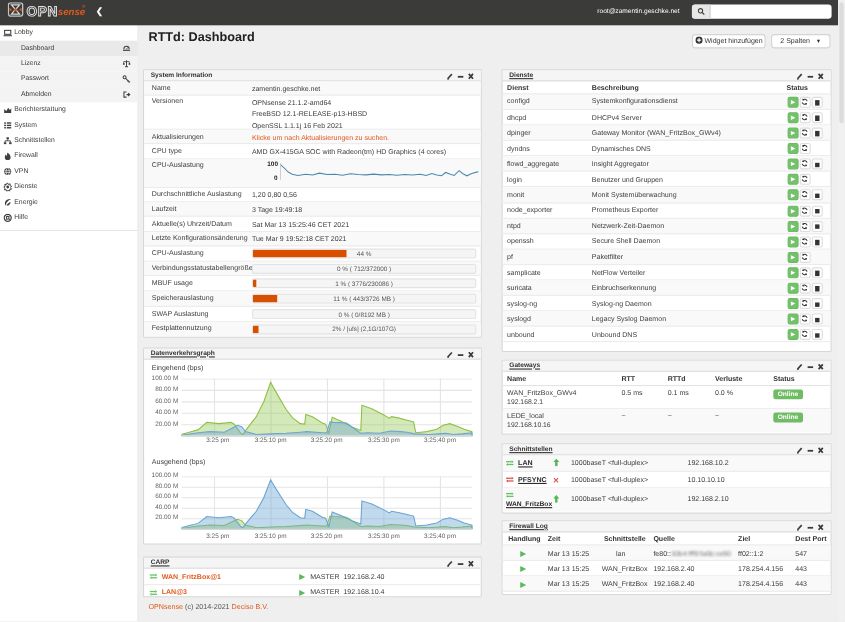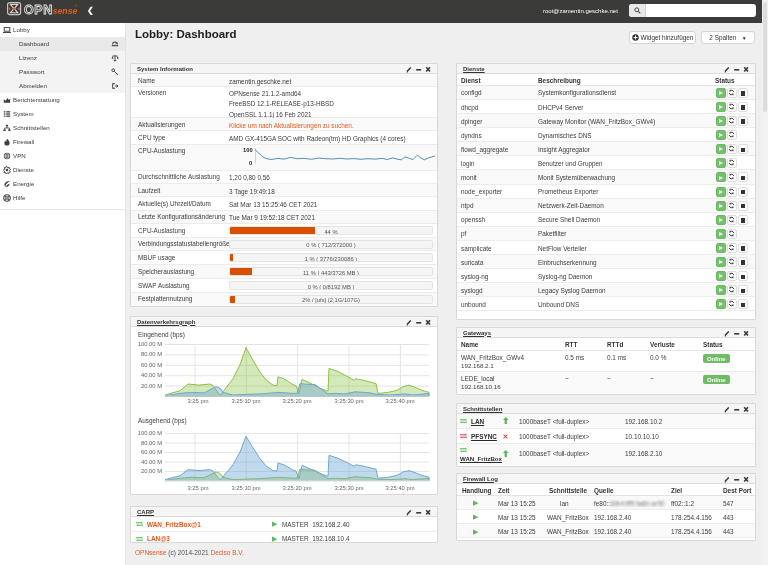--- a/index.html
+++ b/index.html
@@ -236,21 +236,21 @@
           <circle cx="5" cy="5" r="4" fill="none" stroke="#404040" stroke-width="1.4"></circle>
           <circle cx="5" cy="5" r="1.6" fill="none" stroke="#404040" stroke-width="1.2"></circle>
           <path d="M2.2 2.2 l1.6 1.6 M7.8 2.2 l-1.6 1.6 M2.2 7.8 l1.6 -1.6 M7.8 7.8 l-1.6 -1.6" stroke="#404040" stroke-width="1.1"></path>
         </svg>
       </span>
       <span class="lbl">Hilfe</span>
     </div>
   <div class="divider"></div>
 </div>
 
-<div id="title">Lobby: Dashboard</div>
+<div id="title">RTTd: Dashboard</div>
 <div class="btn" id="btn-widget"><svg width="7" height="7" viewBox="0 0 10 10" style="vertical-align:-1px;">
       <circle cx="5" cy="5" r="4.6" fill="#333"></circle>
       <path d="M5 2.3 V7.7 M2.3 5 H7.7" stroke="#fff" stroke-width="1.5"></path>
     </svg> Widget hinzufügen</div>
 <div class="btn" id="btn-cols">2 Spalten&nbsp;&nbsp;&nbsp;<span style="font-size:5px;">▼</span></div>
 
 <div class="panel" style="left:130px; top:63px; width:308px;">
   <div class="phead">
       <span class="t">System Information</span>
       <span class="icons">

